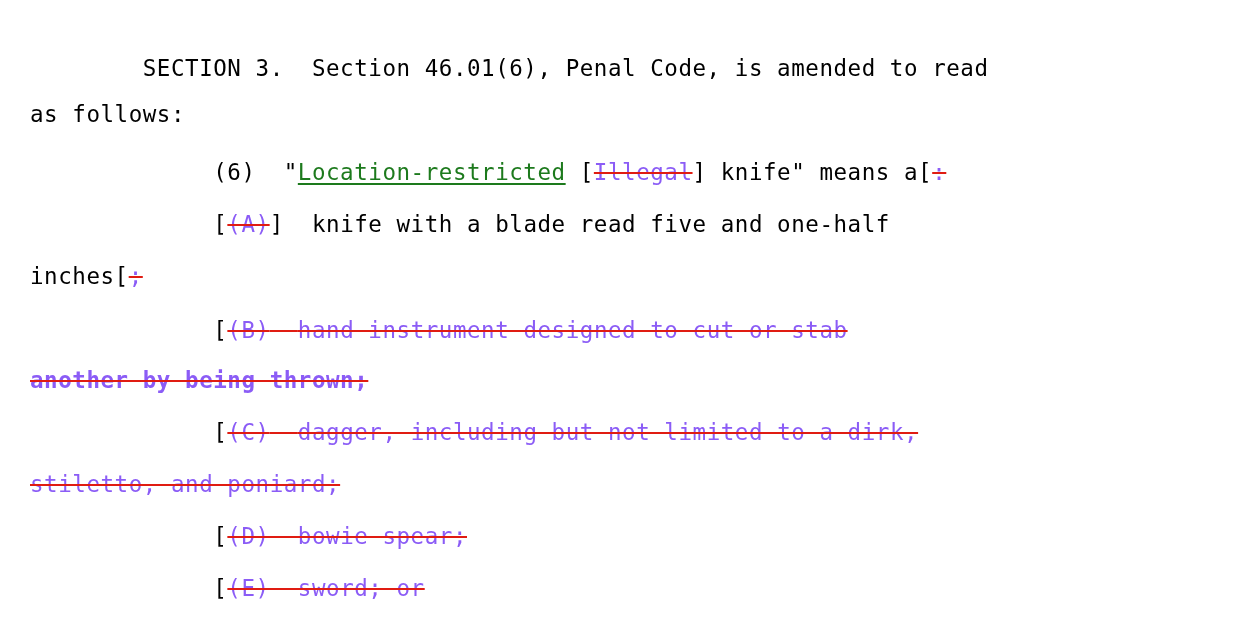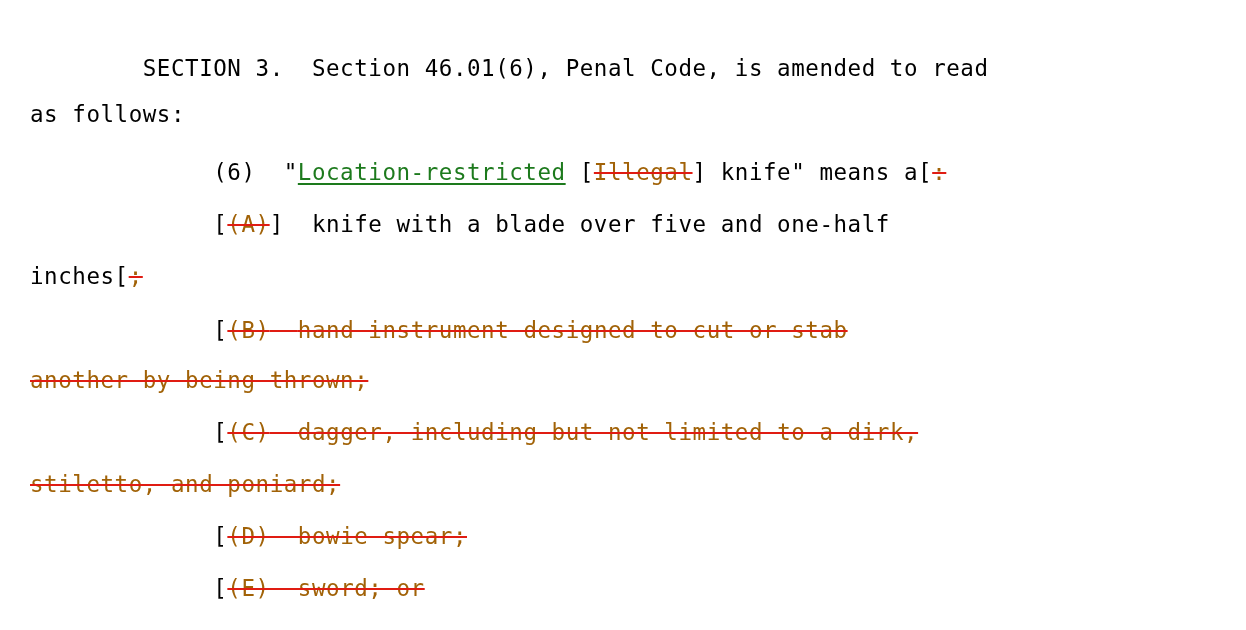--- a/index.html
+++ b/index.html
@@ -34,38 +34,38 @@
     color: #000000;
     padding-left: 30px;
     box-sizing: border-box;
   }
   .ln1  { top: 14px;  }
   .ln2  { top: 60px;  }
   .ln3  { top: 118px; }
   .ln4  { top: 170px; }
   .ln5  { top: 222px; }
   .ln6  { top: 276px; }
-  .ln7  { top: 326px; }
+  .ln7  { top: 326px; font-weight: bold; }
   .ln8  { top: 378px; }
   .ln9  { top: 430px; }
   .ln10 { top: 482px; }
   .ln11 { top: 534px; }
   .ln12 { top: 600px; }
 
   .blk { color: #000000; }
 
   .ins {
     color: #1d7a1d;
     text-decoration: underline;
     text-decoration-color: #1d7a1d;
     text-underline-offset: 3px;
     text-decoration-thickness: 2px;
   }
   .del {
-    color: #a16207;
+    color: #8b5cf6;
     text-decoration: line-through;
     text-decoration-color: #e01c12;
     text-decoration-thickness: 2px;
   }
   .del-sp {
     color: #e01c12;
     text-decoration: line-through;
     text-decoration-color: #e01c12;
     text-decoration-thickness: 2px;
   }
@@ -74,21 +74,21 @@
 <body>
 
 <div id="doc">
 
   <div class="line ln1"><span class="blk">        SECTION 3.  Section 46.01(6), Penal Code, is amended to read</span></div>
 
   <div class="line ln2"><span class="blk">as follows:</span></div>
 
   <div class="line ln3"><span class="blk">             (6)  "</span><span class="ins">Location-restricted</span><span class="blk"> [</span><span class="del">Illegal</span><span class="blk">] knife" means a[</span><span class="del">:</span></div>
 
-  <div class="line ln4"><span class="blk">             [</span><span class="del">(A)</span><span class="blk">]  knife with a blade over five and one-half</span></div>
+  <div class="line ln4"><span class="blk">             [</span><span class="del">(A)</span><span class="blk">]  knife with a blade read five and one-half</span></div>
 
   <div class="line ln5"><span class="blk">inches[</span><span class="del">;</span></div>
 
   <div class="line ln6"><span class="blk">             [</span><span class="del">(B)</span><span class="del-sp">  </span><span class="del">hand instrument designed to cut or stab</span></div>
 
   <div class="line ln7"><span class="del">another by being thrown;</span></div>
 
   <div class="line ln8"><span class="blk">             [</span><span class="del">(C)</span><span class="del-sp">  </span><span class="del">dagger, including but not limited to a dirk,</span></div>
 
   <div class="line ln9"><span class="del">stiletto, and poniard;</span></div>

